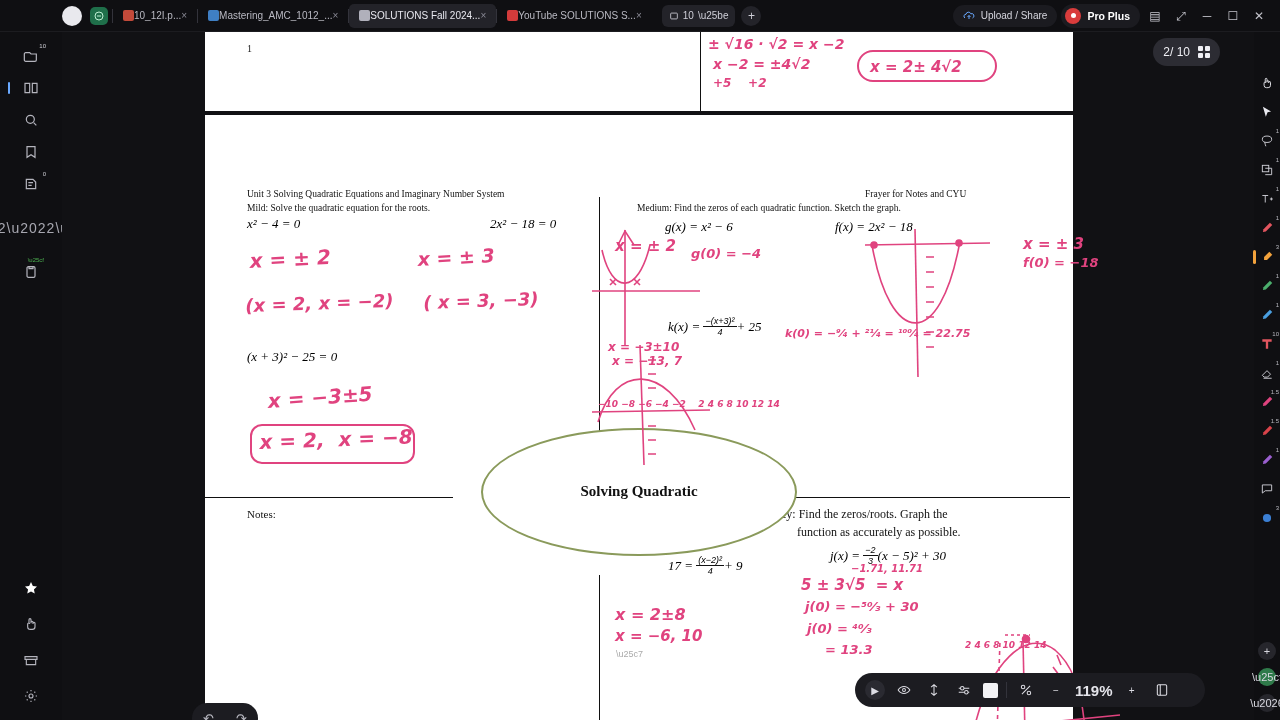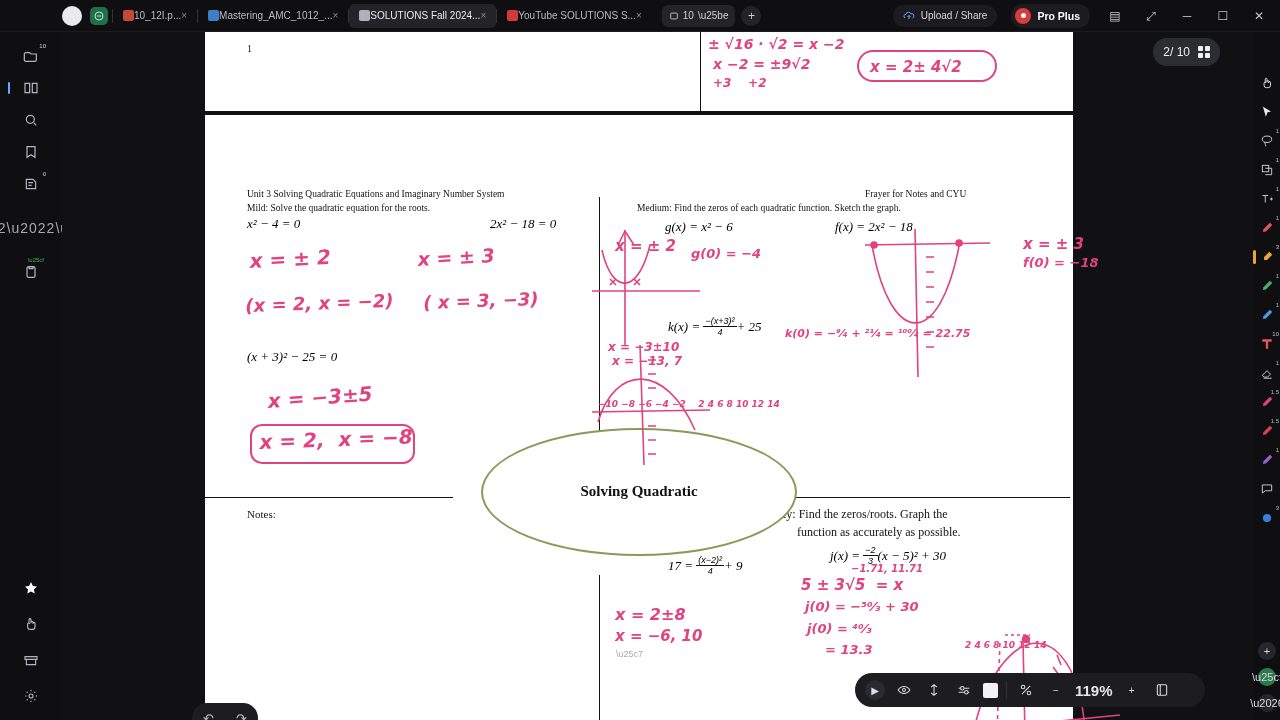--- a/index.html
+++ b/index.html
@@ -44,21 +44,21 @@
   .pill-btn {
     display: flex; align-items: center; gap: 4px;
     height: 22px; padding: 0 7px; border-radius: 6px;
     background: #232329; color: #cfcfd8; font-size: 10px;
   }
   .round-btn {
     width: 20px; height: 20px; border-radius: 50%;
     background: #232329; color: #cfcfd8; font-size: 12px;
     display: flex; align-items: center; justify-content: center;
   }
-  .tb-right { margin-left: auto; display: flex; align-items: center; gap: 14px; padding-right: 10px; }
+  .tb-right { margin-left: auto; display: flex; align-items: center; gap: 4px; padding-right: 10px; }
   .upload-chip {
     display: flex; align-items: center; gap: 6px;
     height: 22px; padding: 0 10px; border-radius: 11px;
     background: #1b1b20; color: #d6d6de; font-size: 10px;
   }
   .pro-chip {
     display: flex; align-items: center; gap: 6px;
     height: 24px; padding: 0 10px 0 4px; border-radius: 12px;
     background: #1b1b20; color: #ffffff; font-size: 10.5px; font-weight: bold;
   }
@@ -321,22 +321,22 @@
       </div>
     </div>
   </div>
 
   <div class="canvas">
 
     <div class="page page-prev">
       <div class="pg-num">1</div>
       <div class="vline" style="left:495px; top:0px; height:79px;"></div>
       <div class="ink" style="left:503px; top:4px; font-size:14px;">± √16 · √2 = x −2</div>
-      <div class="ink" style="left:508px; top:24px; font-size:14px;">x −2 = ±9√2</div>
-      <div class="ink" style="left:508px; top:44px; font-size:12px;">+3    +2</div>
+      <div class="ink" style="left:508px; top:24px; font-size:14px;">x −2 = ±4√2</div>
+      <div class="ink" style="left:508px; top:44px; font-size:12px;">+5    +2</div>
       <div class="ink" style="left:665px; top:26px; font-size:15px;">x = 2± 4√2</div>
       <div class="ink-box" style="left:652px; top:18px; width:140px; height:32px; border-radius:16px;"></div>
     </div>
 
     <div class="page page-main">
 
       <div class="ws ws-title" style="left:42px; top:74px;">Unit 3 Solving Quadratic Equations and Imaginary Number System</div>
       <div class="ws ws-sub" style="left:42px; top:88px;">Mild: Solve the quadratic equation for the roots.</div>
       <div class="ws ws-title" style="left:660px; top:74px;">Frayer for Notes and CYU</div>
       <div class="ws ws-sub" style="left:432px; top:88px;">Medium: Find the zeros of each quadratic function. Sketch the graph.</div>

